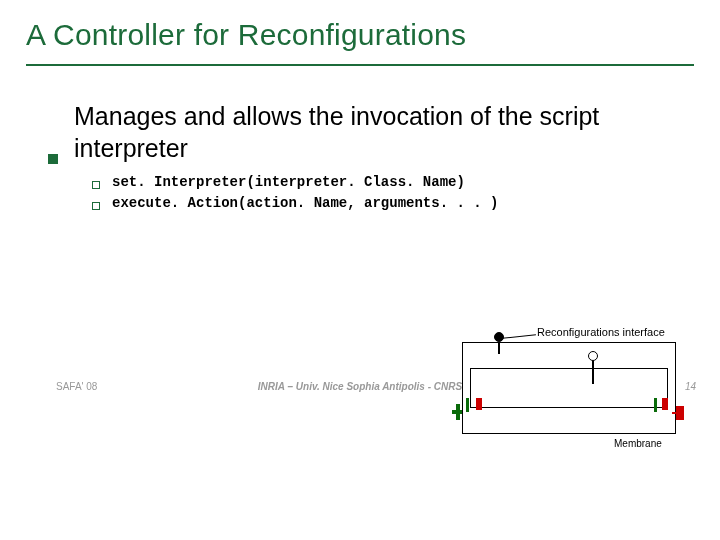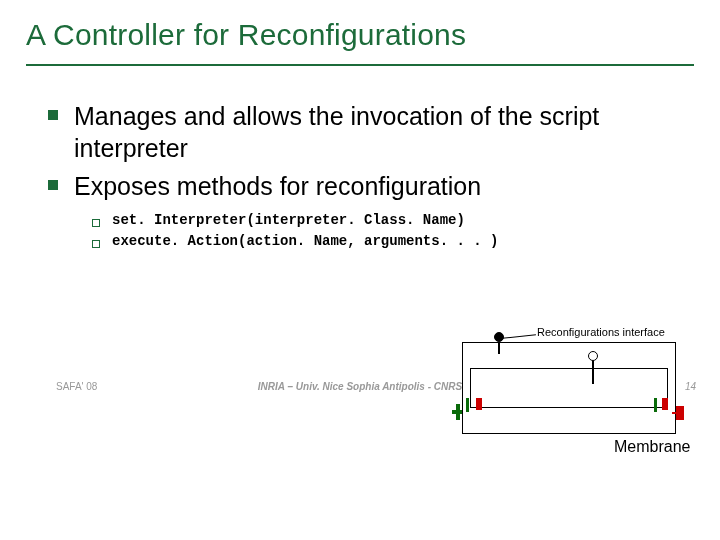--- a/index.html
+++ b/index.html
@@ -6,32 +6,32 @@
   html, body { width: 720px; height: 540px; font-family: Arial, Helvetica, sans-serif; background: #fff; }
   .slide {
     width: 720px; height: 408px; position: relative; padding: 18px 26px 0 26px;
   }
   .title {
     font-size: 30px; color: #1c6b3a; font-weight: 400; letter-spacing: 0.2px;
     padding-bottom: 10px;
   }
   .rule { border-top: 2px solid #1c6b3a; margin-top: 2px; }
   .content { padding: 34px 14px 0 22px; }
-  .b1 { display: flex; align-items: flex-start; margin-bottom: 6px; }
+  .b1 { display: flex; align-items: flex-end; margin-bottom: 6px; }
   .sq1 { width: 10px; height: 10px; background: #1c6b3a; margin-top: 10px; margin-right: 16px; flex: 0 0 auto; }
   .t1 { font-size: 25px; color: #000; line-height: 1.28; }
   .sub { padding: 4px 0 0 44px; }
   .b2 { display: flex; align-items: center; margin-bottom: 4px; }
   .sq2 { width: 8px; height: 8px; border: 1.5px solid #1c6b3a; margin-top: 5px; margin-right: 12px; flex: 0 0 auto; }
   .t2 { font-family: "Courier New", monospace; font-size: 14px; font-weight: bold; color: #000; line-height: 1.2; }
 
   .diagram { position: absolute; left: 462px; top: 326px; width: 236px; height: 126px; }
   .lbl-reconf { position: absolute; left: 75px; top: 0; font-size: 11px; color: #000; white-space: nowrap; }
   .lbl-interp { position: absolute; left: 151px; top: 30px; font-size: 11px; color: #000; }
-  .lbl-membrane { position: absolute; left: 152px; top: 112px; font-size: 16px; color: #000; }
+  .lbl-membrane { position: absolute; left: 152px; top: 112px; font-size: 10px; color: #000; }
 
   .outer { position: absolute; left: 0; top: 16px; width: 214px; height: 92px; border: 1.5px solid #000; background: #fff; }
   .inner { position: absolute; left: 8px; top: 42px; width: 198px; height: 40px; border: 1.5px solid #000; background: #fff; }
 
   
   .loll-line { position: absolute; background: #000; }
   .loll-circ { position: absolute; width: 10px; height: 10px; border: 1.5px solid #000; border-radius: 50%; background: #fff; }
   .loll-circ.filled { background: #000; }
 
   
@@ -52,24 +52,20 @@
 <body>
 
 <div class="slide">
   <div class="title">A Controller for Reconfigurations</div>
   <div class="rule"></div>
 
   <div class="content">
     <div class="b1">
       <div class="sq1"></div>
       <div class="t1">Manages and allows the invocation of the script interpreter</div>
-    </div>
-    <div class="b1">
-      <div class="sq1"></div>
-      <div class="t1">Exposes methods for reconfiguration</div>
     </div>
 
     <div class="sub">
       <div class="b2">
         <div class="sq2"></div>
         <div class="t2">set. Interpreter(interpreter. Class. Name)</div>
       </div>
       <div class="b2">
         <div class="sq2"></div>
         <div class="t2">execute. Action(action. Name, arguments. . . )</div>

